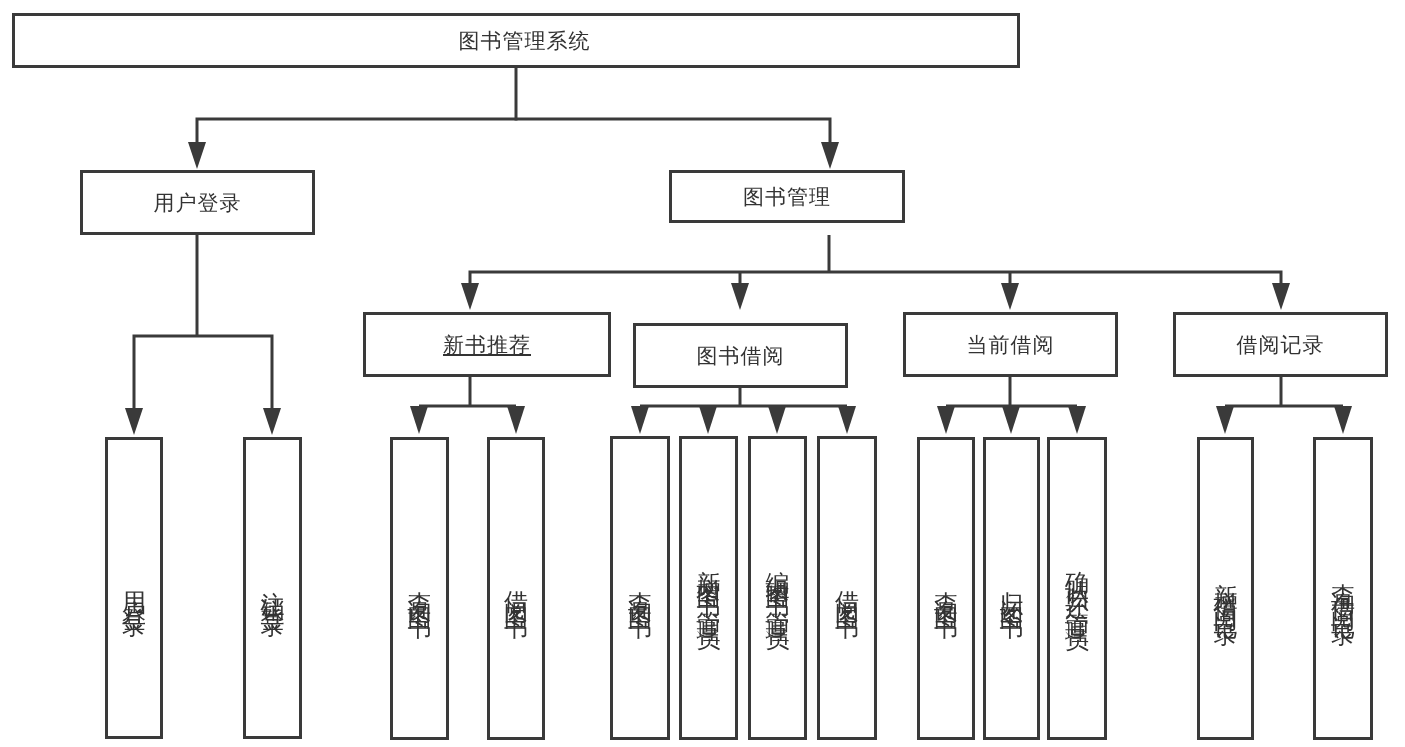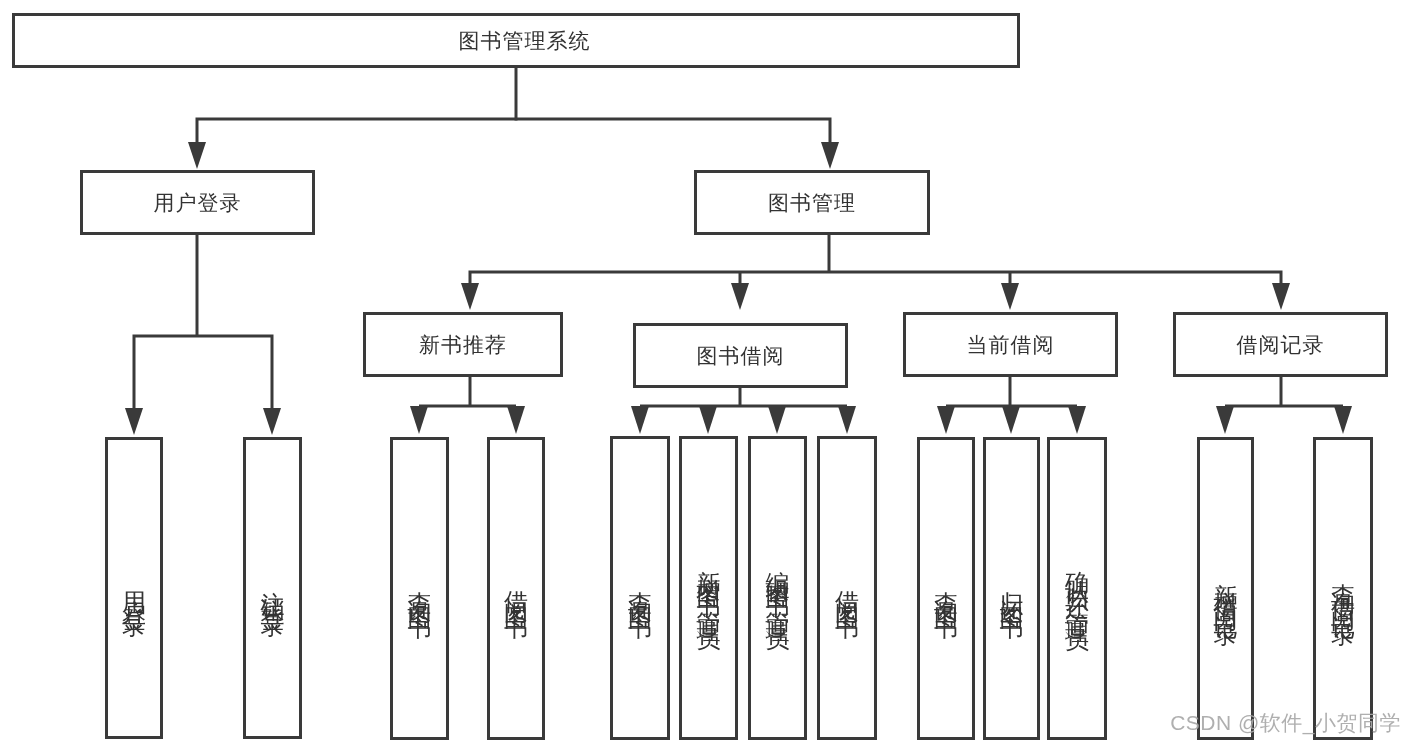--- a/index.html
+++ b/index.html
@@ -116,23 +116,23 @@
       <line x1="1281" y1="377" x2="1281" y2="406"></line>
       <line x1="1225" y1="406" x2="1343" y2="406"></line>
       <polygon points="1216,406 1234,406 1225,434"></polygon>
       <polygon points="1334,406 1352,406 1343,434"></polygon>
     </g>
   </svg>
 
   <div class="node hbox" style="left:12px; top:13px; width:1008px; height:55px;padding-left:17px;">图书管理系统</div>
 
   <div class="node hbox" style="left:80px; top:170px; width:235px; height:65px;">用户登录</div>
-  <div class="node hbox" style="left:694px; top:170px; width:236px; height:65px;">图书管理</div>
+  <div class="node hbox" style="left:669px; top:170px; width:236px; height:53px;">图书管理</div>
 
-  <div class="node hbox" style="left:363px; top:312px; width:200px; height:65px;">新书推荐</div>
+  <div class="node hbox" style="left:363px; top:312px; width:248px; height:65px;text-decoration:underline;">新书推荐</div>
   <div class="node hbox" style="left:633px; top:323px; width:215px; height:65px;">图书借阅</div>
   <div class="node hbox" style="left:903px; top:312px; width:215px; height:65px;font-family:Liberation Serif, serif;">当前借阅</div>
   <div class="node hbox" style="left:1173px; top:312px; width:215px; height:65px;">借阅记录</div>
 
   <div class="node vbox" style="left:105px; top:437px; width:58px; height:302px;">用户登录</div>
   <div class="node vbox" style="left:243px; top:437px; width:59px; height:302px;">注销登录</div>
 
   <div class="node vbox" style="left:390px; top:437px; width:59px; height:303px;">查询图书</div>
   <div class="node vbox" style="left:487px; top:437px; width:58px; height:303px;">借阅图书</div>
 
@@ -141,15 +141,14 @@
   <div class="node vbox" style="left:748px; top:436px; width:59px; height:304px;">编辑图书（管理员）</div>
   <div class="node vbox" style="left:817px; top:436px; width:60px; height:304px;">借阅图书</div>
 
   <div class="node vbox" style="left:917px; top:437px; width:58px; height:303px;">查询图书</div>
   <div class="node vbox" style="left:983px; top:437px; width:57px; height:303px;">归还图书</div>
   <div class="node vbox" style="left:1047px; top:437px; width:60px; height:303px;">确认归还（管理员）</div>
 
   <div class="node vbox" style="left:1197px; top:437px; width:57px; height:303px;">新增借阅记录</div>
   <div class="node vbox" style="left:1313px; top:437px; width:60px; height:303px;">查询借阅记录</div>
 
-  <div class="watermark">CSDN @软件_小贺同学</div>
 
 </div>
 
 </body></html>

